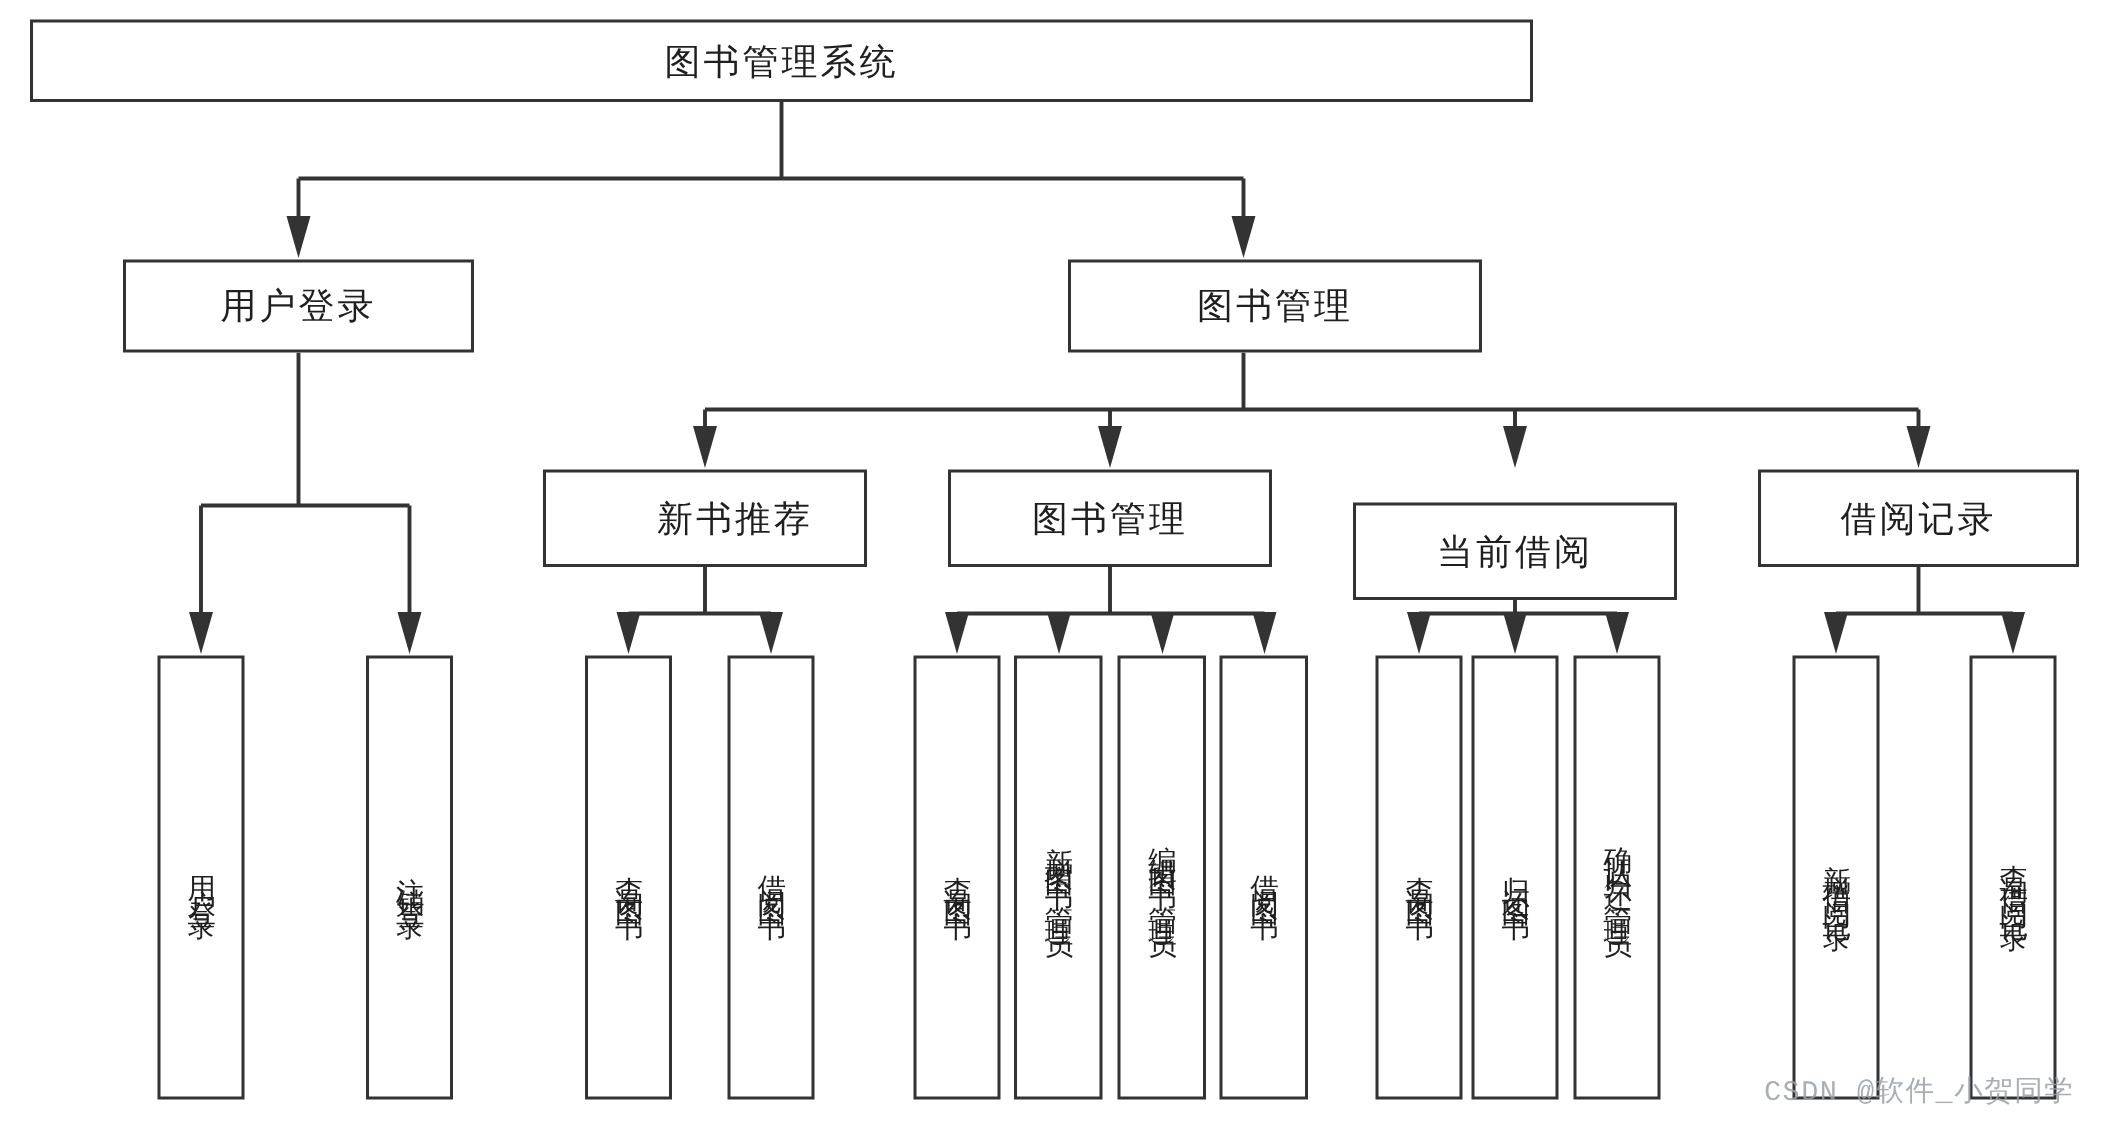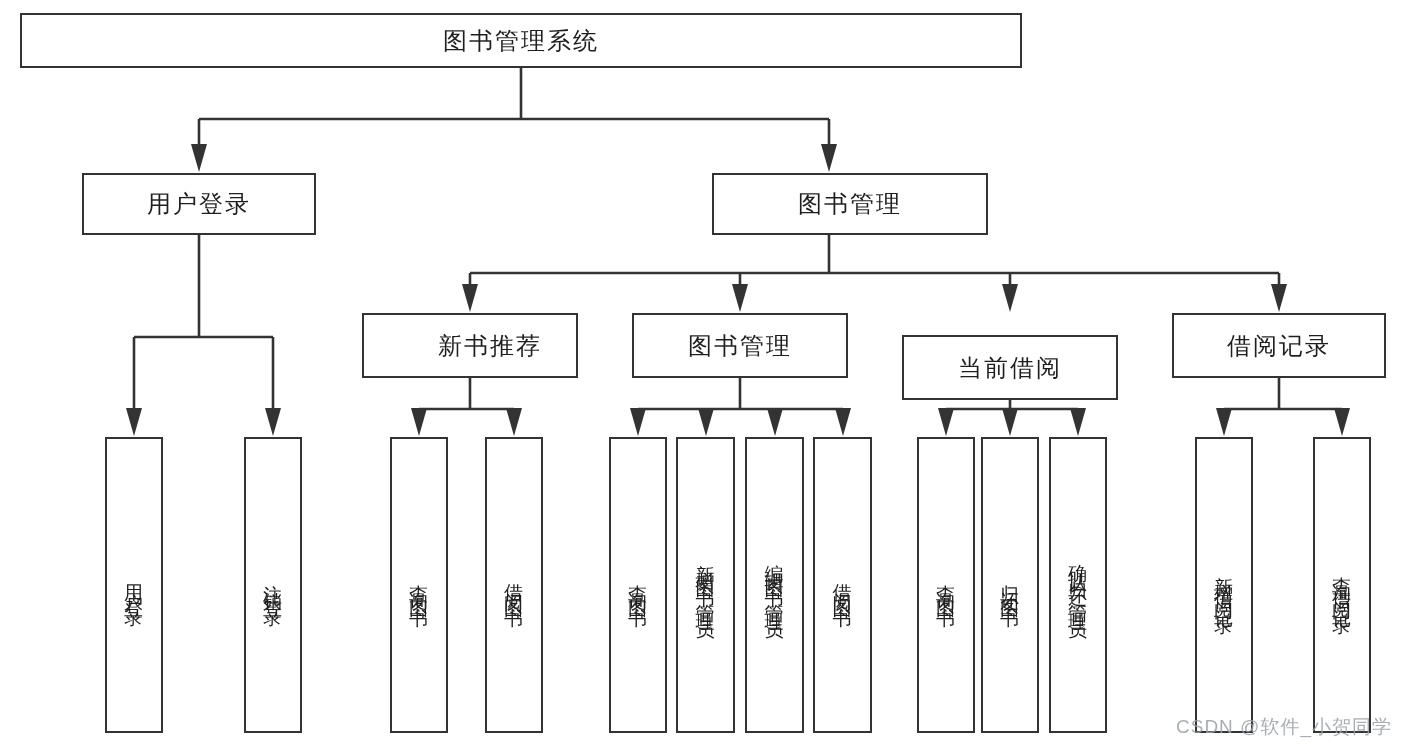--- a/index.html
+++ b/index.html
@@ -59,20 +59,21 @@
   #watermark {
     position: absolute;
     z-index: 3;
     left: 1176px;
     top: 714px;
     font-size: 19px;
     letter-spacing: 1px;
     color: var(--watermark);
     opacity: 0.85;
     white-space: nowrap;
+    font-family: Liberation Mono, monospace;
   }
 </style>
 </head>
 <body>
 
 <div id="stage">
 
   <svg id="connector-layer" width="1405" height="747" viewBox="0 0 1405 747">
     <path d="M521 68 V119 M199 119 H829 M199 119 V146 M829 119 V146"></path>
     <path d="M199 235 V337 M134 337 H273 M134 337 V410 M273 337 V410"></path>

